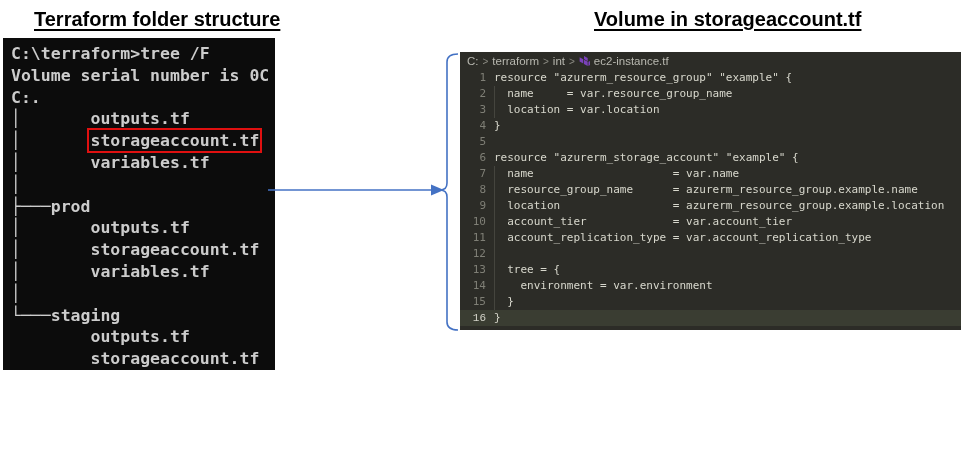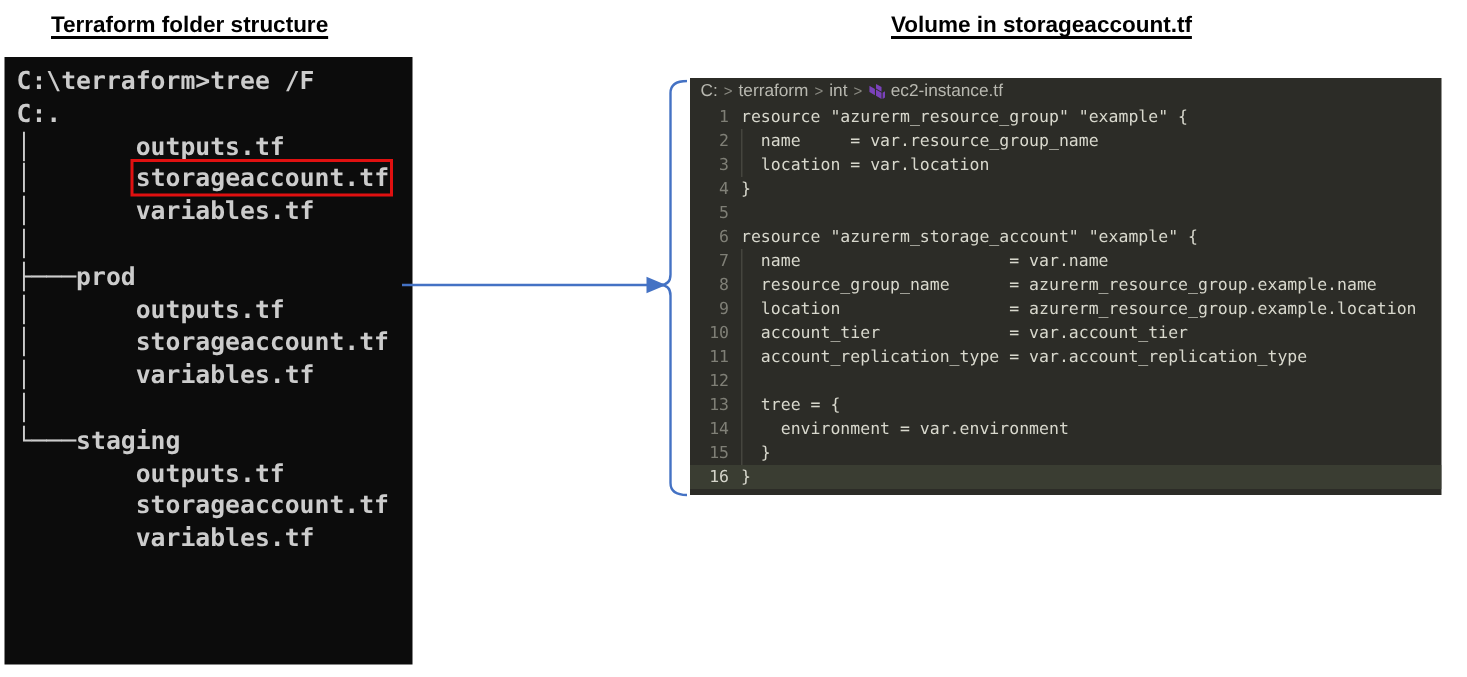--- a/index.html
+++ b/index.html
@@ -6,30 +6,30 @@
     --accent:#4472C4; --red:#e01010;
     --term-bg:#0c0c0c; --term-fg:#cccccc;
     --ed-bg:#2c2c27; --ed-fg:#d8d8cd; --ln:#7f7f76;
     --hl-bg:#3a3d32; --crumb:#b8b8b0; --title:#000000;
   }
   *{margin:0;padding:0;box-sizing:border-box;}
   body{background:#ffffff;font-family:"Liberation Sans",sans-serif;}
   .stage{position:relative;width:978px;height:451px;background:#ffffff;overflow:hidden;}
 
   .panel-title{
-    position:absolute;top:8px;font-size:15px;font-weight:bold;color:var(--title);
+    position:absolute;top:8px;font-size:20px;font-weight:bold;color:var(--title);
     text-decoration:underline;text-decoration-thickness:1.5px;text-underline-offset:3px;
     font-family:"Liberation Sans",sans-serif;white-space:nowrap;
   }
   #left-title{left:34px;}
   #right-title{left:594px;}
 
   
   .terminal{
-    position:absolute;left:3px;top:38px;width:272px;height:405px;
+    position:absolute;left:3px;top:38px;width:272px;height:332px;
     background:var(--term-bg);color:var(--term-fg);overflow:hidden;
     font-family:"DejaVu Sans Mono","Liberation Mono",monospace;
     font-size:16.5px;font-weight:bold;line-height:21.8px;
     padding:5px 0 0 8px;
   }
   .tline{white-space:pre;height:21.8px;}
   .red-box{outline:2px solid var(--red);outline-offset:1px;}
 
   
   .arrow-svg{position:absolute;left:266px;top:181px;width:182px;height:18px;}
@@ -44,39 +44,40 @@
   .breadcrumb{
     height:18px;display:flex;align-items:center;gap:4px;padding:0 7px;
     font-family:"Liberation Sans",sans-serif;font-size:11.5px;color:var(--crumb);
     white-space:nowrap;
   }
   .crumb{cursor:default;}
   .crumb-sep{color:#8a8a82;font-size:10px;}
   .tf-icon{width:11px;height:11px;flex:0 0 auto;}
   .code-lines{position:relative;}
   .cl{position:relative;height:16px;line-height:16px;white-space:pre;display:flex;}
-  .cl.hl{background:var(--hl-bg);}
+  .cl.hl{background:var(--hl-bg);font-family:Liberation Mono, monospace;}
   .ln{flex:0 0 34px;text-align:right;padding-right:8px;color:var(--ln);user-select:none;}
   .cl.hl .ln{color:#d4d4ca;}
   .ct{flex:1 1 auto;color:var(--ed-fg);position:relative;}
   .ct.guide::before{
     content:'';position:absolute;left:0;top:0;bottom:0;width:1px;background:#45453e;
   }
 </style>
 </head>
 <body>
 
 <div class="stage">
 
   <div id="left-title" class="panel-title">Terraform folder structure</div>
   <div id="right-title" class="panel-title">Volume in storageaccount.tf</div>
 
   <div class="terminal">
     <div id="term-lines">
         <div class="tline">C:\terraform&gt;tree /F</div>
+        <div class="tline">Volume serial number is 0C</div>
         <div class="tline">C:.</div>
         <div class="tline">│       outputs.tf</div>
         <div class="tline"><span>│       </span><span class="red-box">storageaccount.tf</span></div>
         <div class="tline">│       variables.tf</div>
         <div class="tline">│</div>
         <div class="tline">├───prod</div>
         <div class="tline">│       outputs.tf</div>
         <div class="tline">│       storageaccount.tf</div>
         <div class="tline">│       variables.tf</div>
         <div class="tline">│</div>

